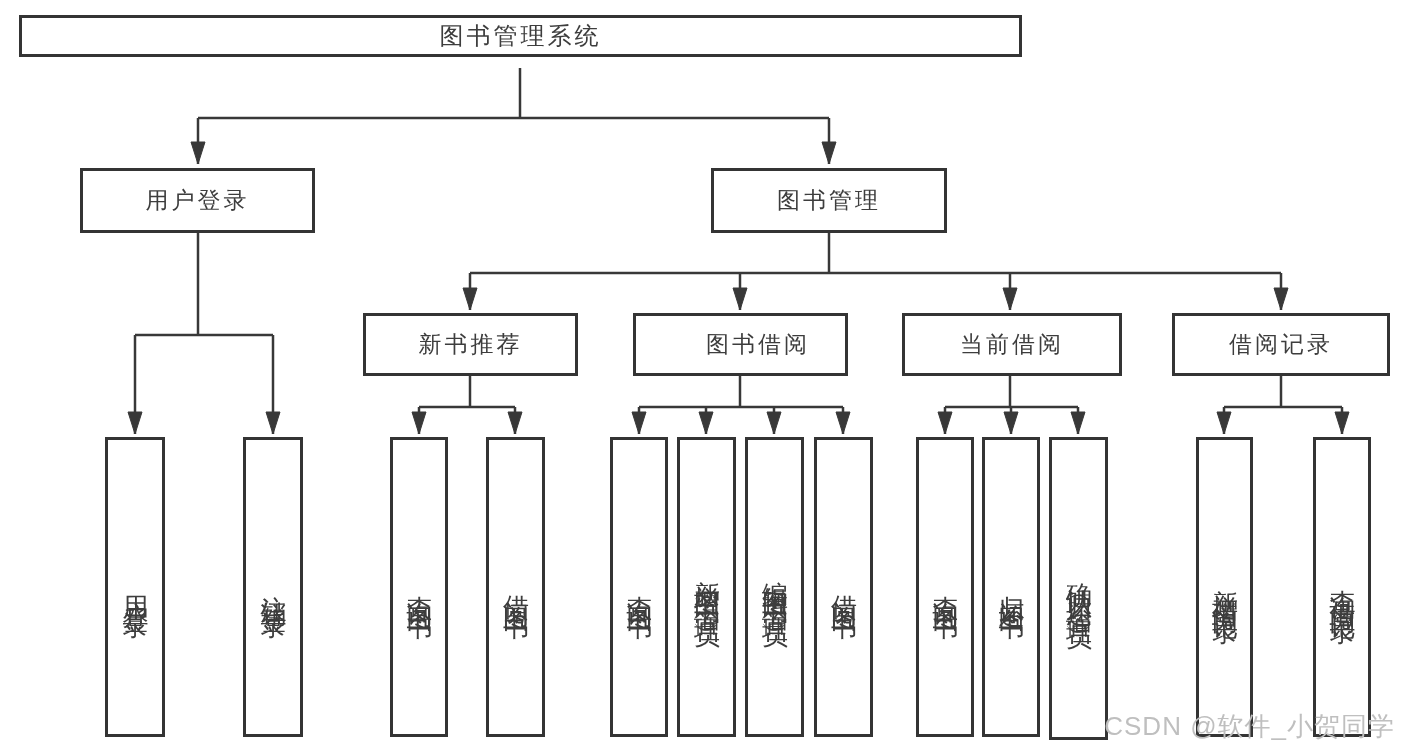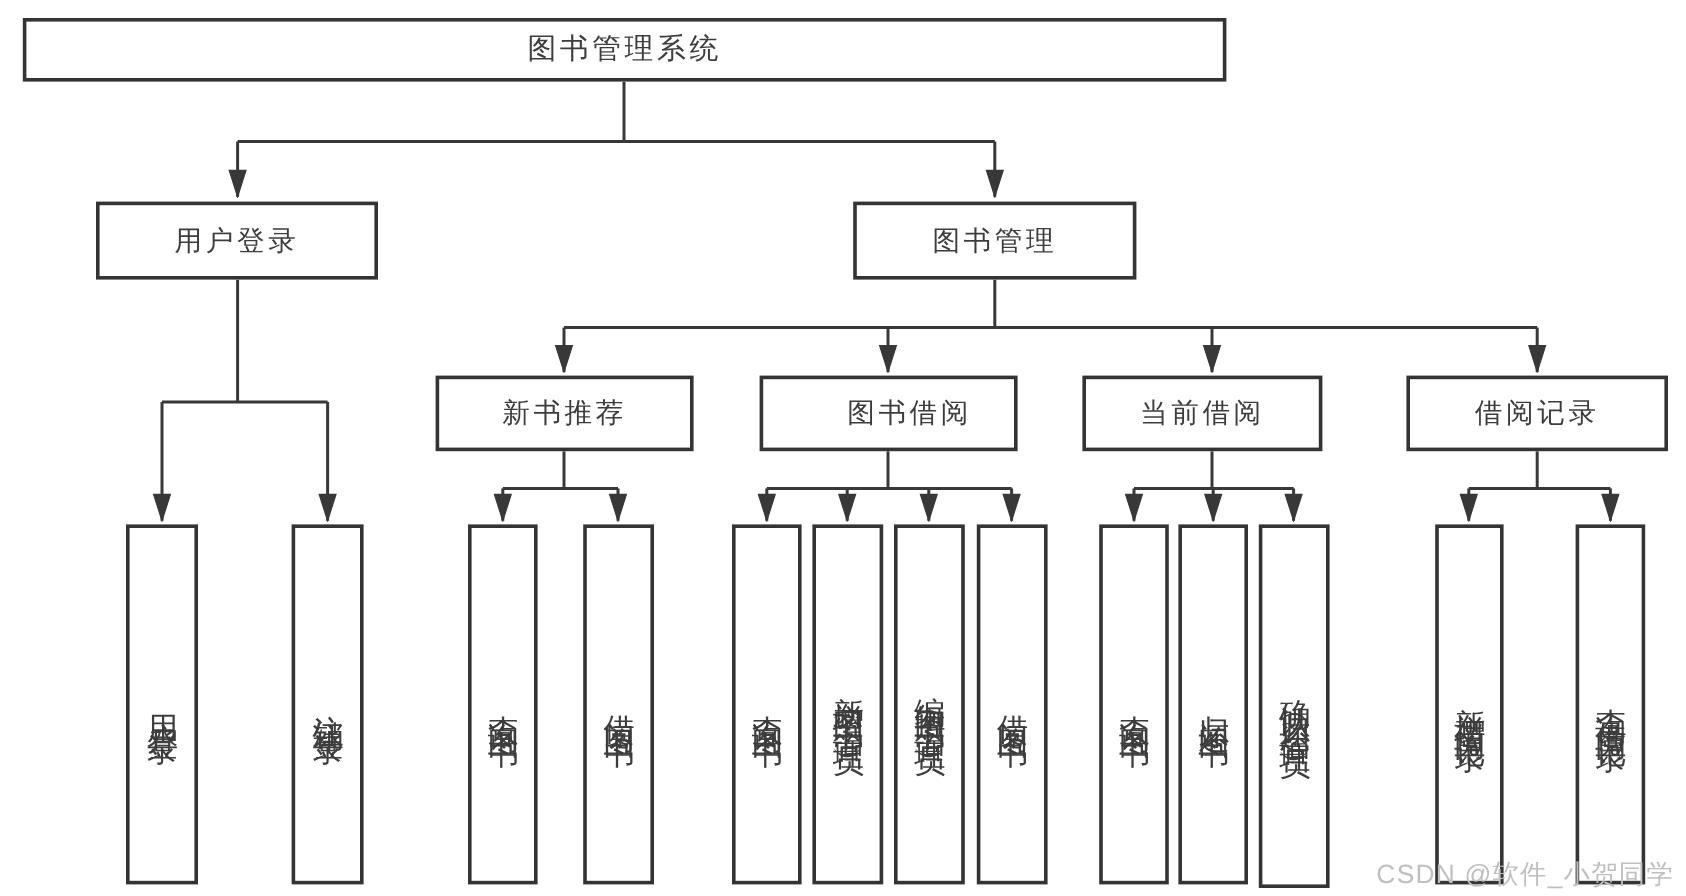--- a/index.html
+++ b/index.html
@@ -17,21 +17,21 @@
   }
   .h   { font-size:23px; letter-spacing:3px; }
   .root{ font-size:24px; letter-spacing:3px; }
   .v span {
     writing-mode:vertical-rl; text-orientation:mixed;
     font-size:26px; letter-spacing:6px; line-height:1.15;
     color:#3d3d3d;
   }
   .watermark {
     position:absolute; right:10px; bottom:3px;
-    font-size:22px; color:#bfbfbf; letter-spacing:1px; white-space:nowrap;
+    font-size:26px; color:#bfbfbf; letter-spacing:1px; white-space:nowrap;
   }
 </style>
 </head>
 <body>
 
 <div id="stage">
 
   <svg class="connectors" viewBox="0 0 1405 747" xmlns="http://www.w3.org/2000/svg">
     <defs>
       <marker id="arrowhead" viewBox="0 0 24 16" refX="23" refY="8" markerWidth="24" markerHeight="16" markerUnits="userSpaceOnUse" orient="auto">
@@ -73,28 +73,28 @@
     <line class="c" x1="945" y1="407" x2="945" y2="434" marker-end="url(#arrowhead)"></line>
     <line class="c" x1="1011" y1="407" x2="1011" y2="434" marker-end="url(#arrowhead)"></line>
     <line class="c" x1="1078" y1="407" x2="1078" y2="434" marker-end="url(#arrowhead)"></line>
 
     <line class="c" x1="1281" y1="376" x2="1281" y2="407"></line>
     <line class="c" x1="1224" y1="407" x2="1342" y2="407"></line>
     <line class="c" x1="1224" y1="407" x2="1224" y2="434" marker-end="url(#arrowhead)"></line>
     <line class="c" x1="1342" y1="407" x2="1342" y2="434" marker-end="url(#arrowhead)"></line>
   </svg>
 
-  <div class="box root" style="left:19px; top:15px; width:1003px; height:53px;">图书管理系统</div>
+  <div class="box root" style="left:19px; top:15px; width:1003px; height:42px;">图书管理系统</div>
 
   <div class="box h" style="left:80px; top:168px; width:235px; height:65px;">用户登录</div>
   <div class="box h" style="left:363px; top:313px; width:215px; height:63px;">新书推荐</div>
 
   <div class="box h" style="left:711px; top:168px; width:236px; height:65px;">图书管理</div>
   <div class="box h" style="left:633px; top:313px; width:215px; height:63px;padding-left:35px;">图书借阅</div>
-  <div class="box h" style="left:902px; top:313px; width:200px; height:63px;">当前借阅</div>
+  <div class="box h" style="left:902px; top:313px; width:220px; height:63px;">当前借阅</div>
   <div class="box h" style="left:1172px; top:313px; width:218px; height:63px;">借阅记录</div>
 
   <div class="box v" style="left:105px; top:437px; width:60px; height:300px;">
     <span>用户登录</span>
   </div>
   <div class="box v" style="left:243px; top:437px; width:60px; height:300px;">
     <span>注销登录</span>
   </div>
 
   <div class="box v" style="left:390px; top:437px; width:58px; height:300px;">

